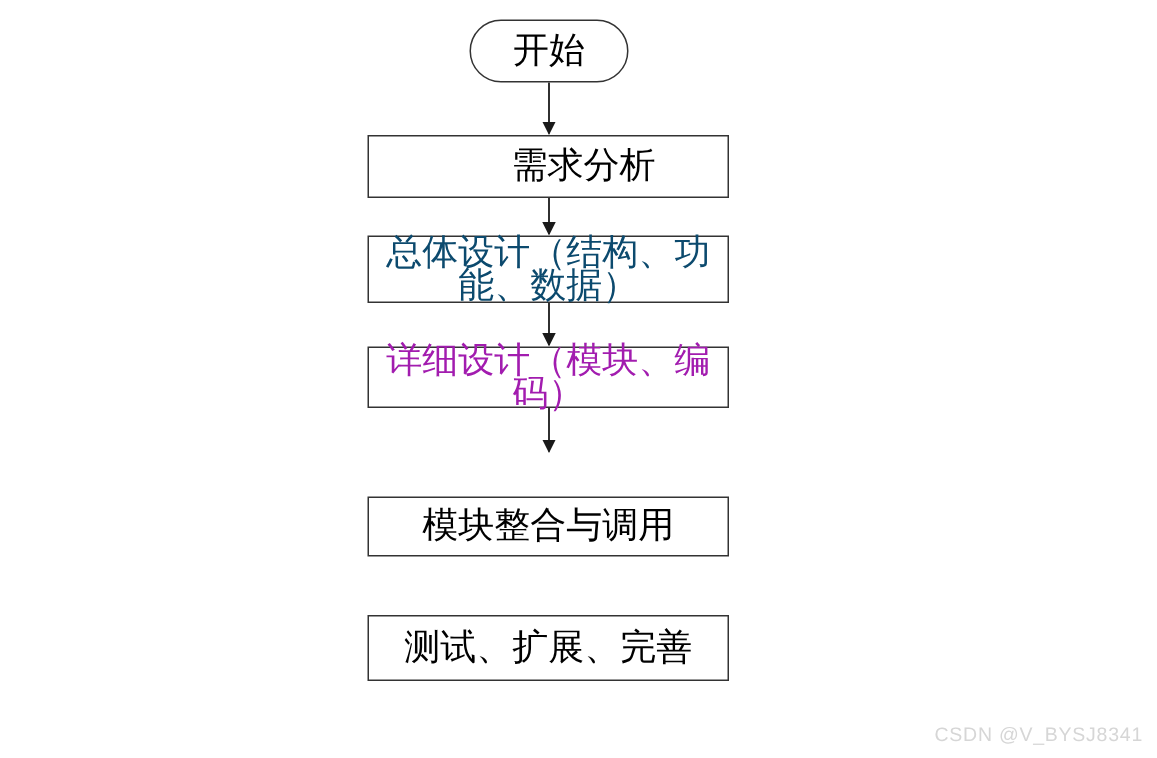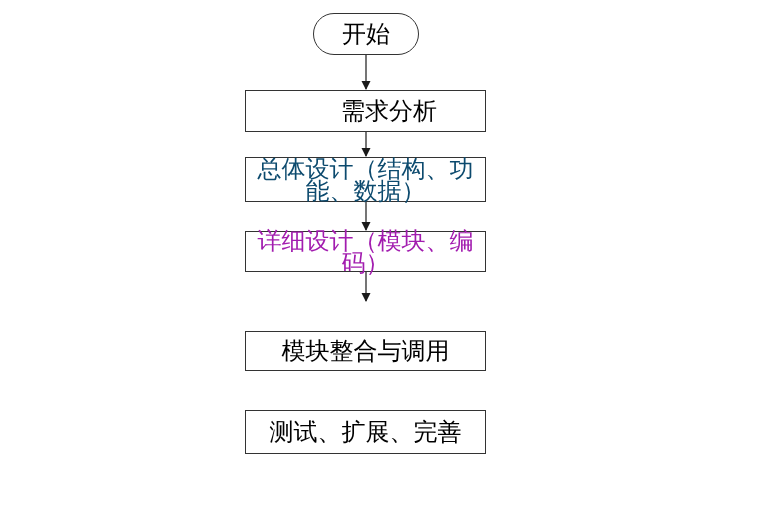--- a/index.html
+++ b/index.html
@@ -102,14 +102,15 @@
 
   <div class="node n-module" style="border-color: rgb(51, 51, 51); color: rgb(0, 0, 0);">
     <span class="node-label">模块整合与调用</span>
   </div>
 
   <div class="node n-test" style="border-color: rgb(51, 51, 51); color: rgb(0, 0, 0); margin-top: 42px;">
     <span class="node-label">测试、扩展、完善</span>
   </div>
 
 
+  <div class="watermark" style="color: rgb(214, 214, 214);">CSDN @V_BYSJ8341</div>
 
 </div>
 
 </body></html>

